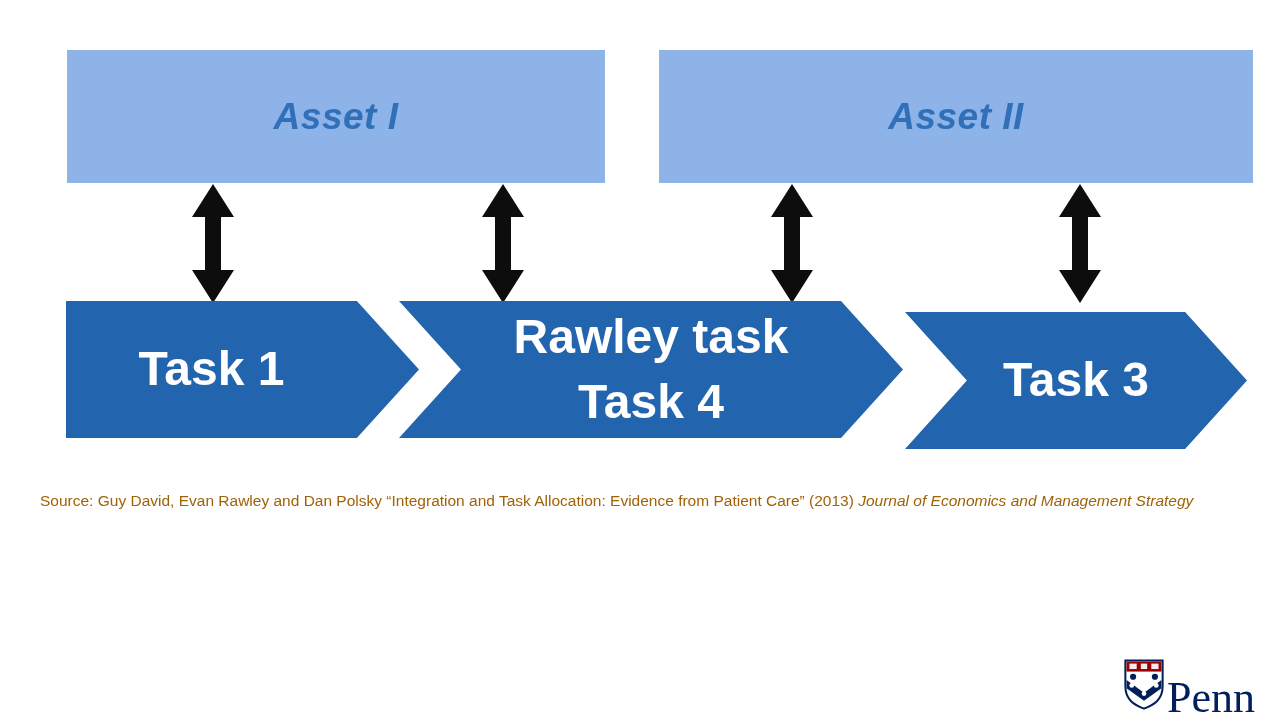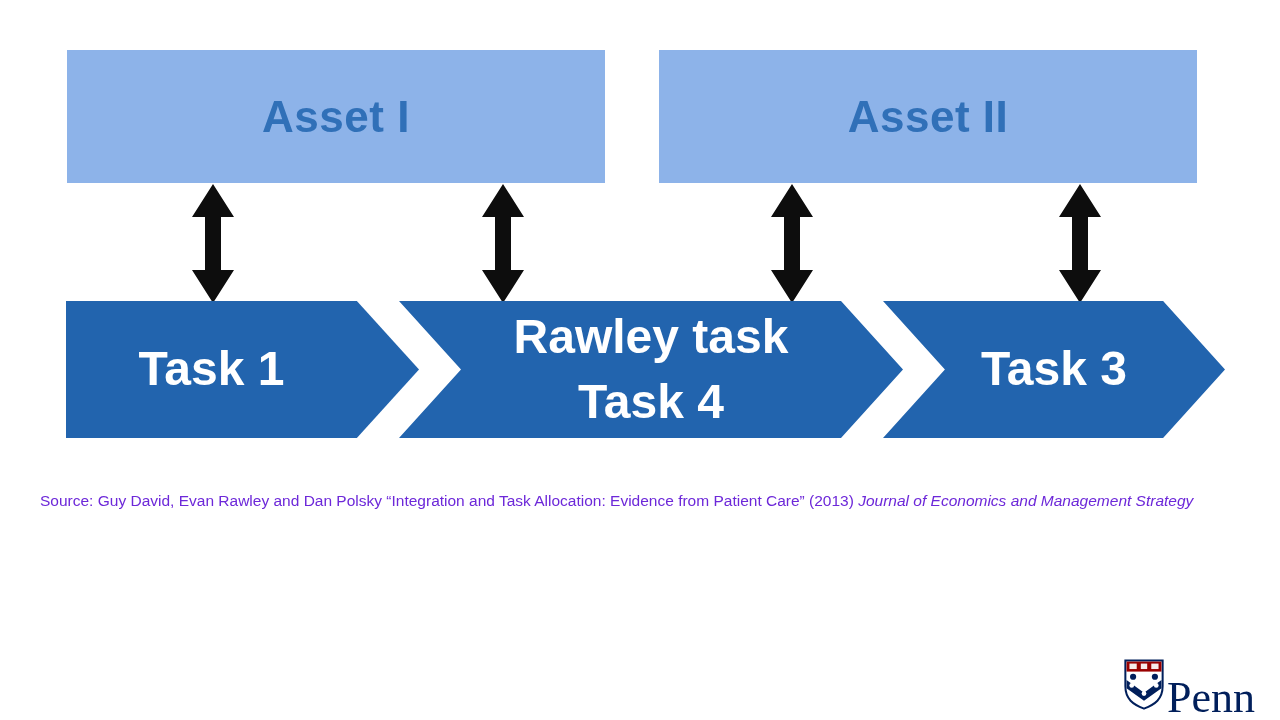--- a/index.html
+++ b/index.html
@@ -21,26 +21,27 @@
     position: absolute;
     top: 50px;
     height: 133px;
     background: var(--asset-fill, #8DB3E9);
     display: flex;
     align-items: center;
     justify-content: center;
   }
   .asset-box .asset-label {
     color: var(--asset-text, #3070B8);
-    font-size: 44px;
+    font-size: 37px;
     font-weight: bold;
     letter-spacing: 0.5px;
+    font-style: italic;
   }
   .asset-box.asset-1 { left: 67px;  width: 538px; }
-  .asset-box.asset-2 { left: 659px; width: 538px; }
+  .asset-box.asset-2 { left: 659px; width: 594px; }
 
   
   .connector {
     position: absolute;
     top: 184px;
     width: 44px;
     height: 119px;
   }
   .connector svg { display: block; width: 100%; height: 100%; }
   .connector.c1 { left: 191px; }
@@ -70,32 +71,33 @@
     padding-right: 62px;
     clip-path: polygon(0% 0%, 82.4% 0%, 100% 50%, 82.4% 100%, 0% 100%);
     align-items: center;
   }
   .task-arrow.task-2 {
     left: 399px; width: 504px;
     padding-left: 62px; padding-right: 62px;
     clip-path: polygon(0% 0%, 87.7% 0%, 100% 50%, 87.7% 100%, 0% 100%, 12.3% 50%);
   }
   .task-arrow.task-3 {
-    left: 883px; width: 342px;
+    left: 905px; width: 342px;
     padding-left: 62px; padding-right: 62px;
     clip-path: polygon(0% 0%, 81.9% 0%, 100% 50%, 81.9% 100%, 0% 100%, 18.1% 50%);
+    margin-top: 11px;
   }
 
   
   .source-line {
     position: absolute;
     left: 40px;
     top: 492px;
     font-size: 15.5px;
-    color: #6d28d9;
+    color: #a16207;
     white-space: nowrap;
   }
   .source-line .journal { font-style: italic; }
 
   
   .penn-logo {
     position: absolute;
     left: 1124px;
     top: 659px;
     display: flex;

